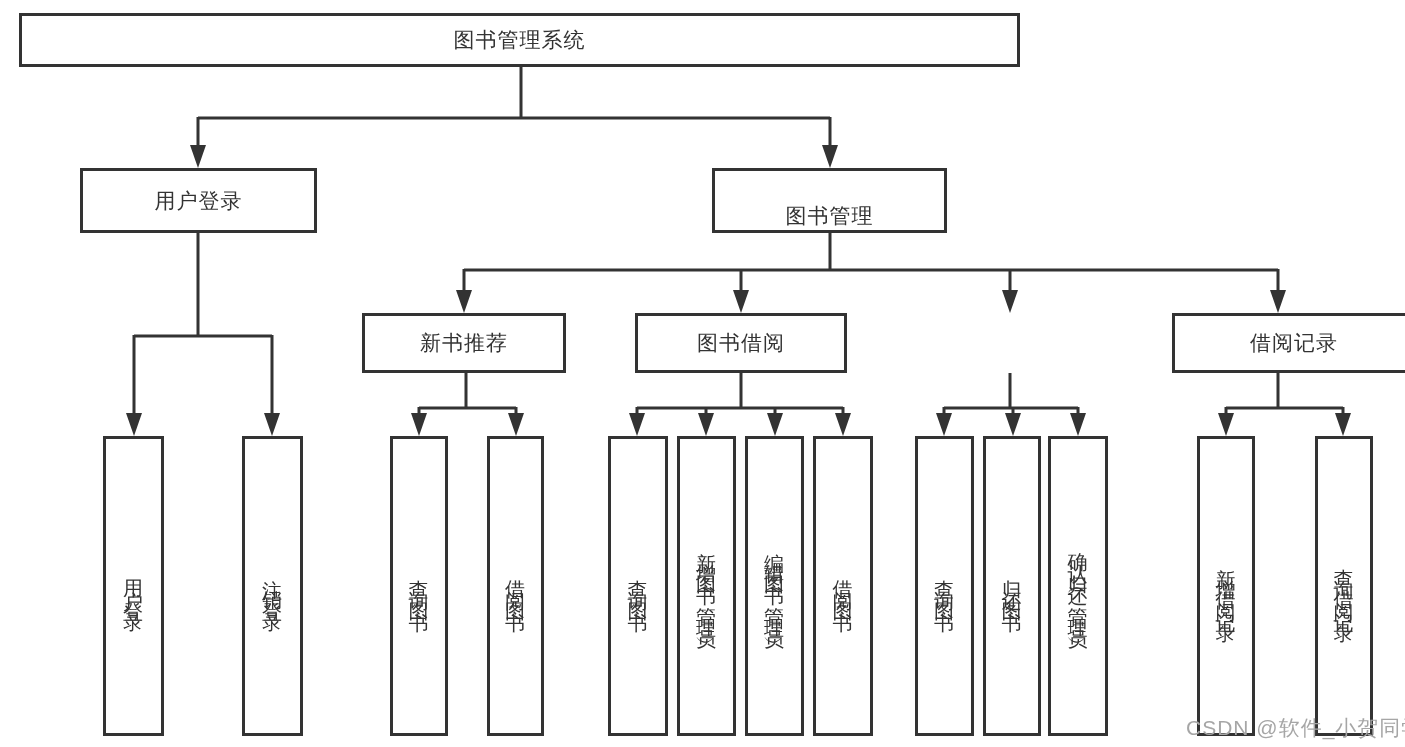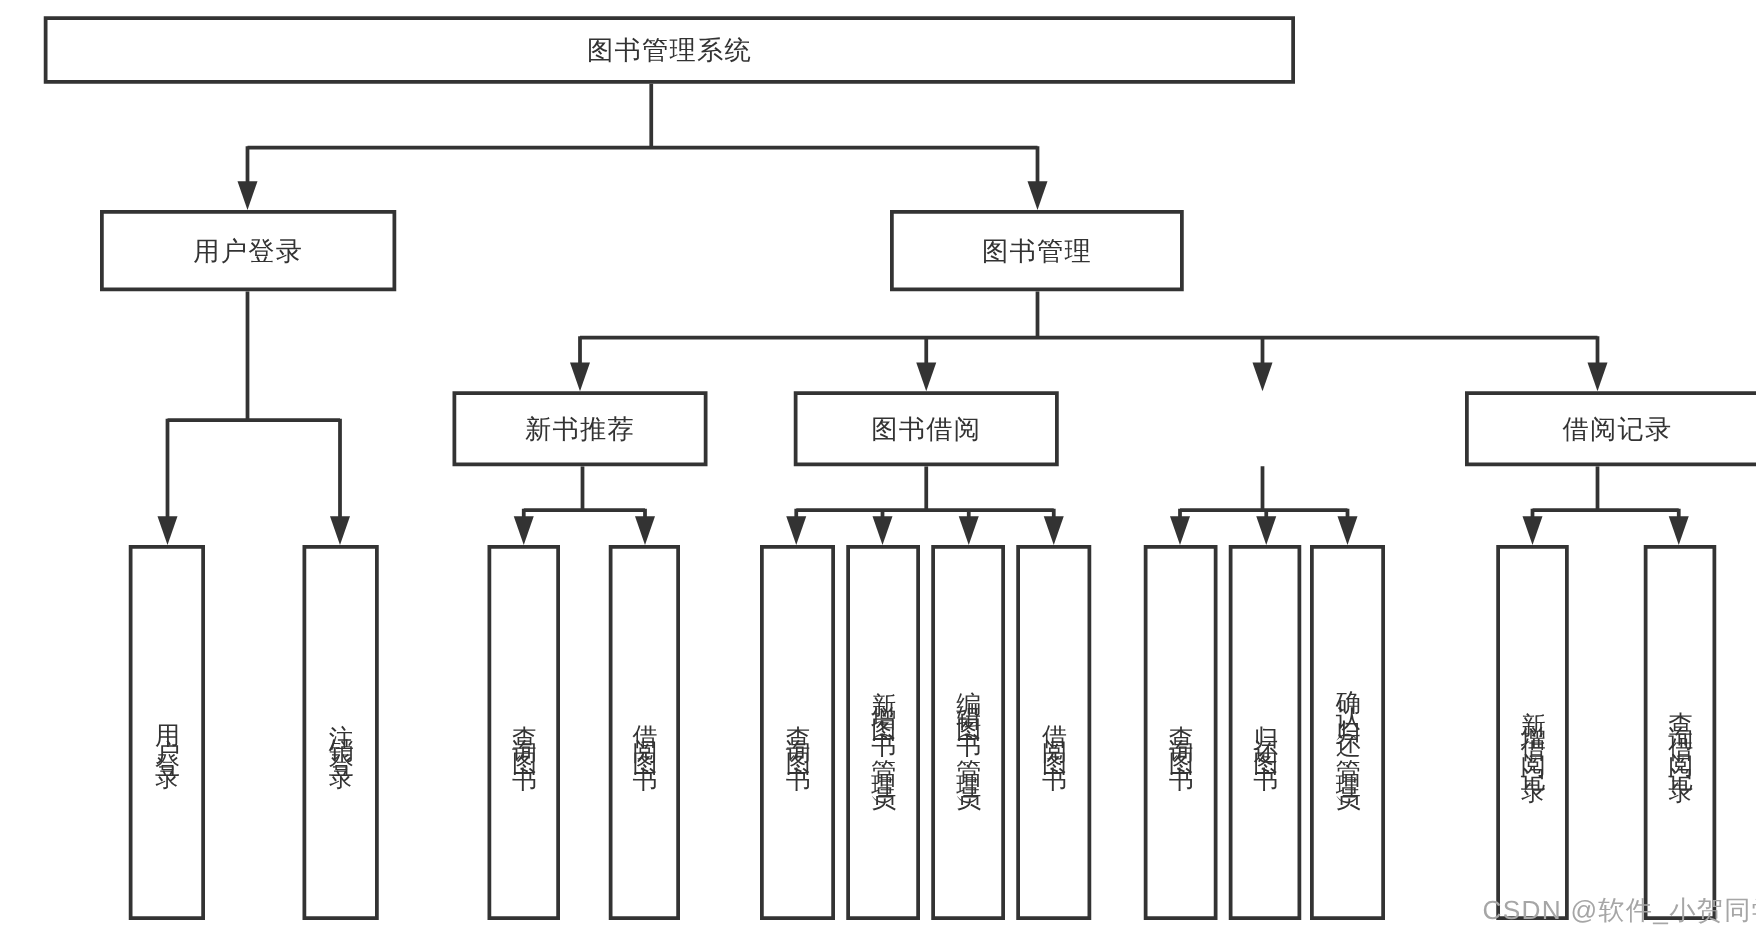--- a/index.html
+++ b/index.html
@@ -72,28 +72,28 @@
       <polygon points="698,413 714,413 706,436" fill="#333333"></polygon>
       <polygon points="767,413 783,413 775,436" fill="#333333"></polygon>
       <polygon points="835,413 851,413 843,436" fill="#333333"></polygon>
       <polygon points="936,413 952,413 944,436" fill="#333333"></polygon>
       <polygon points="1005,413 1021,413 1013,436" fill="#333333"></polygon>
       <polygon points="1070,413 1086,413 1078,436" fill="#333333"></polygon>
       <polygon points="1218,413 1234,413 1226,436" fill="#333333"></polygon>
       <polygon points="1335,413 1351,413 1343,436" fill="#333333"></polygon>
     </svg>
 
-  <div class="box h-box" style="left:19px;top:13px;width:1001px;height:54px;margin-left:16px;">
+  <div class="box h-box" style="left:19px;top:13px;width:1001px;height:54px;">
     <span>图书管理系统</span>
   </div>
 
   <div class="box h-box" style="left:80px;top:168px;width:237px;height:65px;">
     <span>用户登录</span>
   </div>
-  <div class="box h-box" style="left:712px;top:168px;width:235px;height:65px;">
+  <div class="box h-box" style="left:712px;top:168px;width:235px;height:65px;align-items:flex-end;">
     <span>图书管理</span>
   </div>
 
   <div class="box h-box" style="left:635px;top:313px;width:212px;height:60px;">
     <span>图书借阅</span>
   </div>
   <div class="box h-box" style="left:362px;top:313px;width:204px;height:60px;">
     <span>新书推荐</span>
   </div>
   <div class="box h-box" style="left:1172px;top:313px;width:244px;height:60px;">

